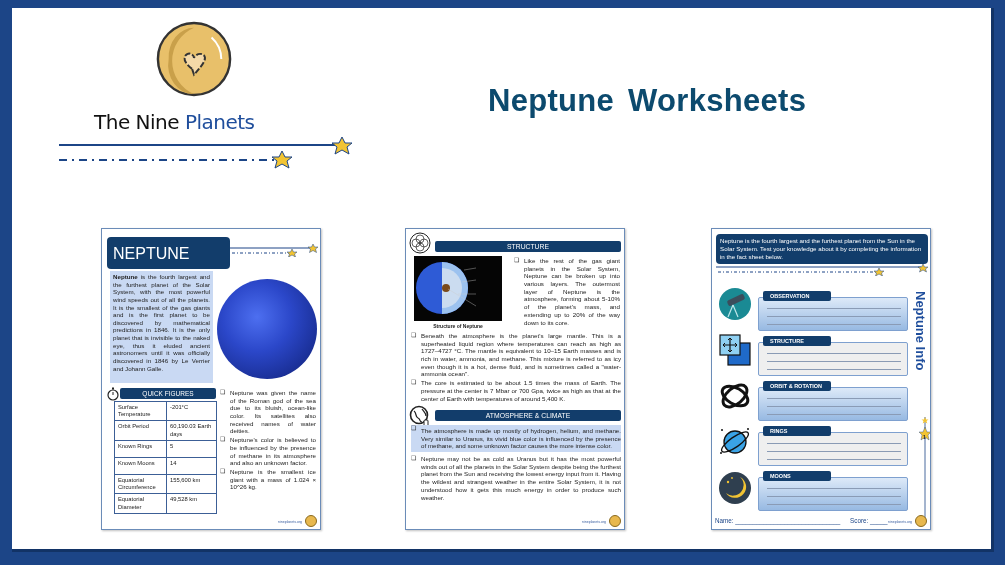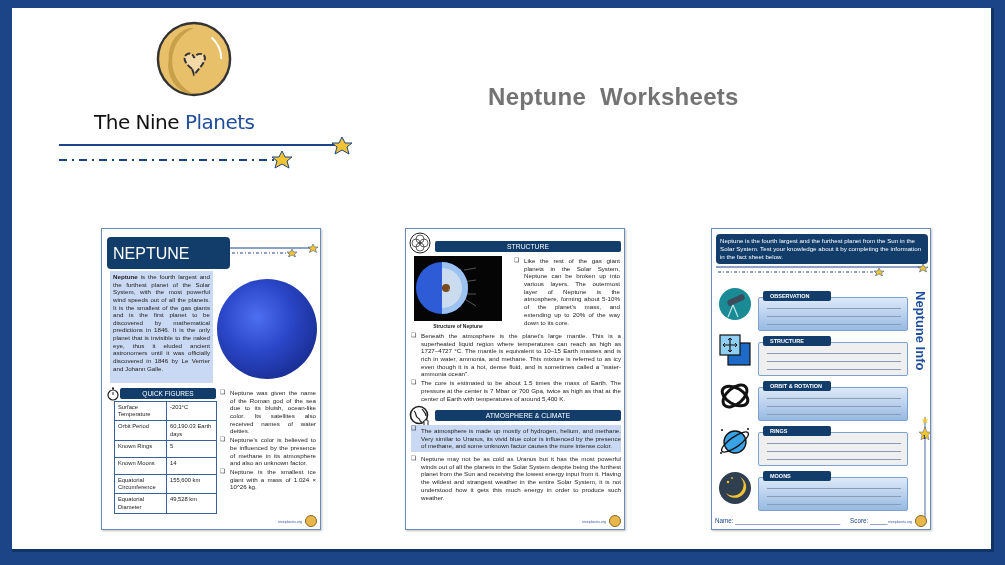--- a/index.html
+++ b/index.html
@@ -5,21 +5,21 @@
   * { box-sizing: border-box; margin: 0; padding: 0; }
   html, body { width: 1005px; height: 565px; overflow: hidden; }
   body { background: #1c4587; font-family: "Liberation Sans", sans-serif; position: relative; }
   .panel { position: absolute; left: 12px; top: 8px; width: 982px; height: 544px; background: #fff; border-right: 3px solid #123366; border-bottom: 3px solid #123366; }
   
   .logo { position: absolute; left: 45px; top: 12px; width: 300px; height: 150px; }
   .logo-planet { position: absolute; left: 98px; top: 0; width: 78px; height: 78px; }
   .logo-text { position: absolute; left: 37px; top: 90px; font-size: 20px; color: #111; font-family: "DejaVu Sans", sans-serif; letter-spacing: -0.5px; }
   .logo-text .accent { color: #1f4e9c; }
   .logo-lines { position: absolute; left: 0; top: 115px; width: 300px; height: 40px; }
-  .title { position: absolute; left: 476px; top: 75px; font-size: 24px; font-weight: bold; color: #737373; letter-spacing: 0.3px; }
+  .title { position: absolute; left: 476px; top: 75px; font-size: 31px; font-weight: bold; color: #0c4a6e; letter-spacing: 0.3px; }
   .title span { margin-right: 14px; }
   
   .page { position: absolute; top: 228px; width: 220px; height: 302px; background: #fff; border: 1.5px solid #6b8cb8; box-shadow: 1px 1px 2px rgba(0,0,0,0.25); font-size: 6.3px; color: #222; line-height: 1.25; overflow: hidden; }
   .p1 { left: 101px; } .p2 { left: 405px; } .p3 { left: 711px; }
   .footer-url { position: absolute; right: 18px; bottom: 5px; font-size: 3.5px; color: #3a5fa0; }
   .footer-logo { position: absolute; right: 3px; bottom: 2px; width: 12px; height: 12px; border-radius: 50%; background: #e8b84e; border: 1px solid #8a6a1f; }
   
   .np-head { position: absolute; left: 5px; top: 8px; width: 123px; height: 32px; background: #123d6b; border-radius: 4px; color: #fff; font-size: 16px; padding: 7px 6px; }
   .np-deco { position: absolute; left: 128px; top: 14px; width: 88px; height: 14px; }
   .np-intro { position: absolute; left: 8px; top: 42px; width: 103px; height: 112px; background: #c9d9f3; padding: 2px 3px; text-align: justify; font-size: 6.2px; line-height: 1.23; }

